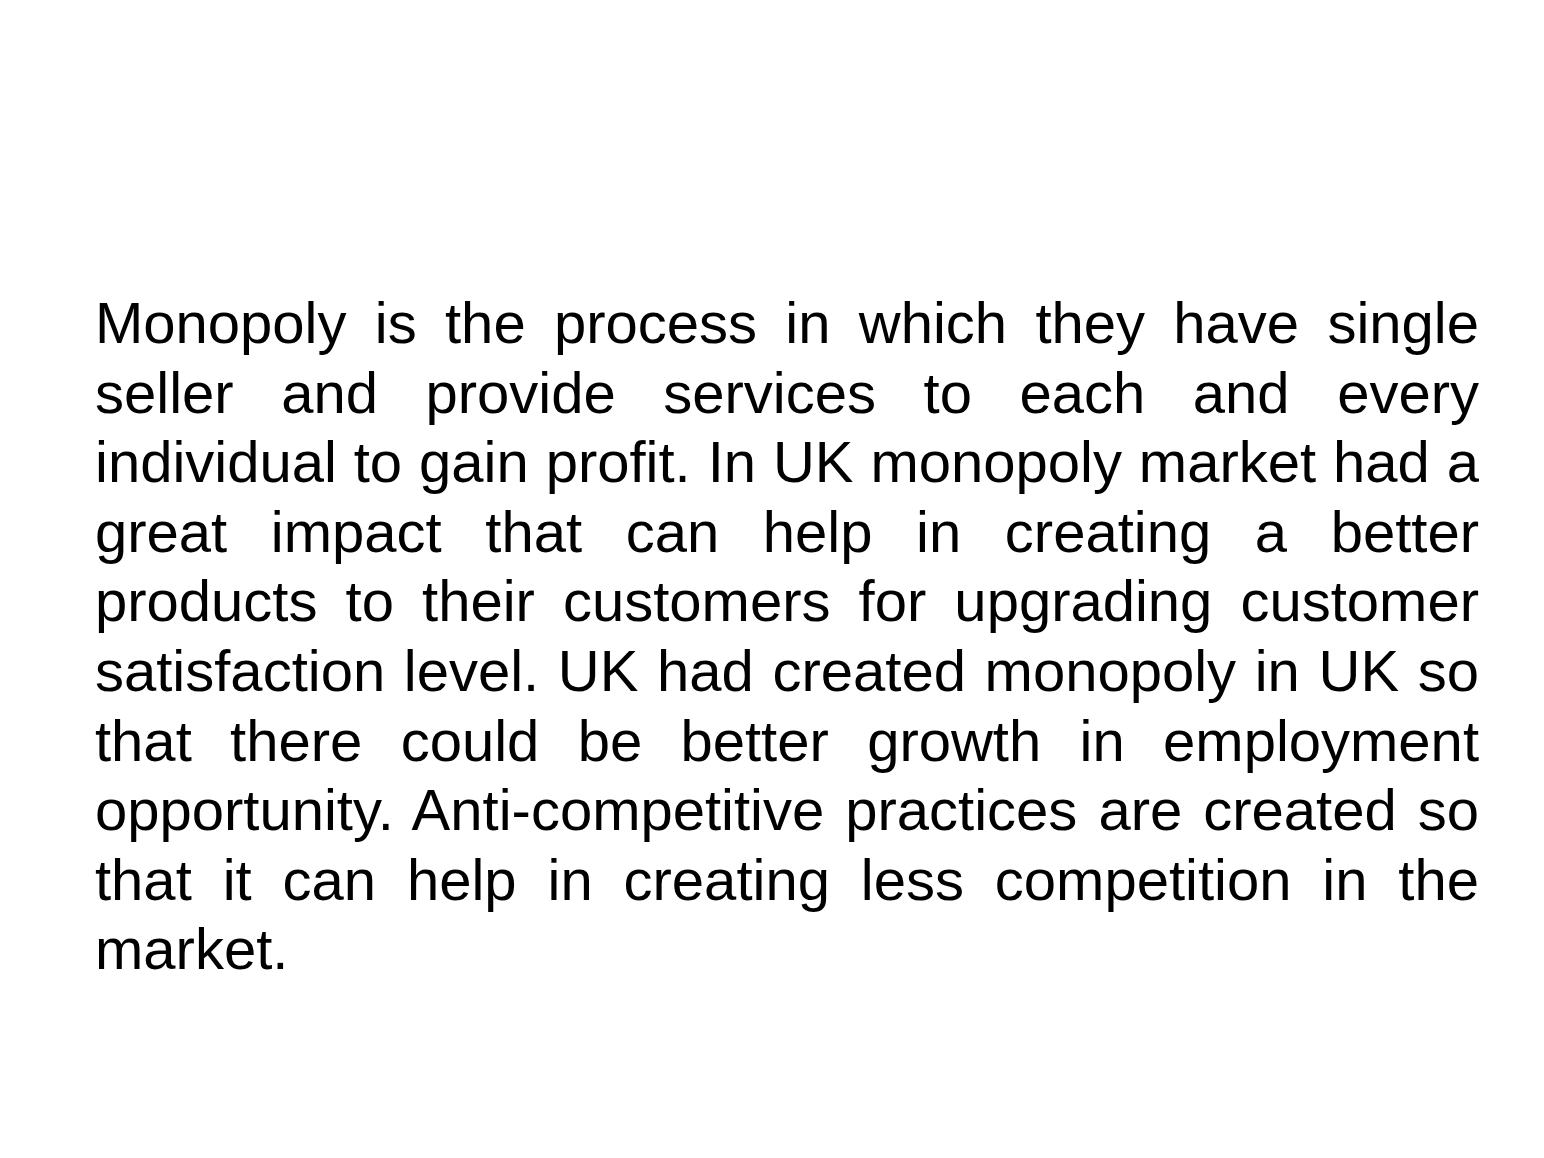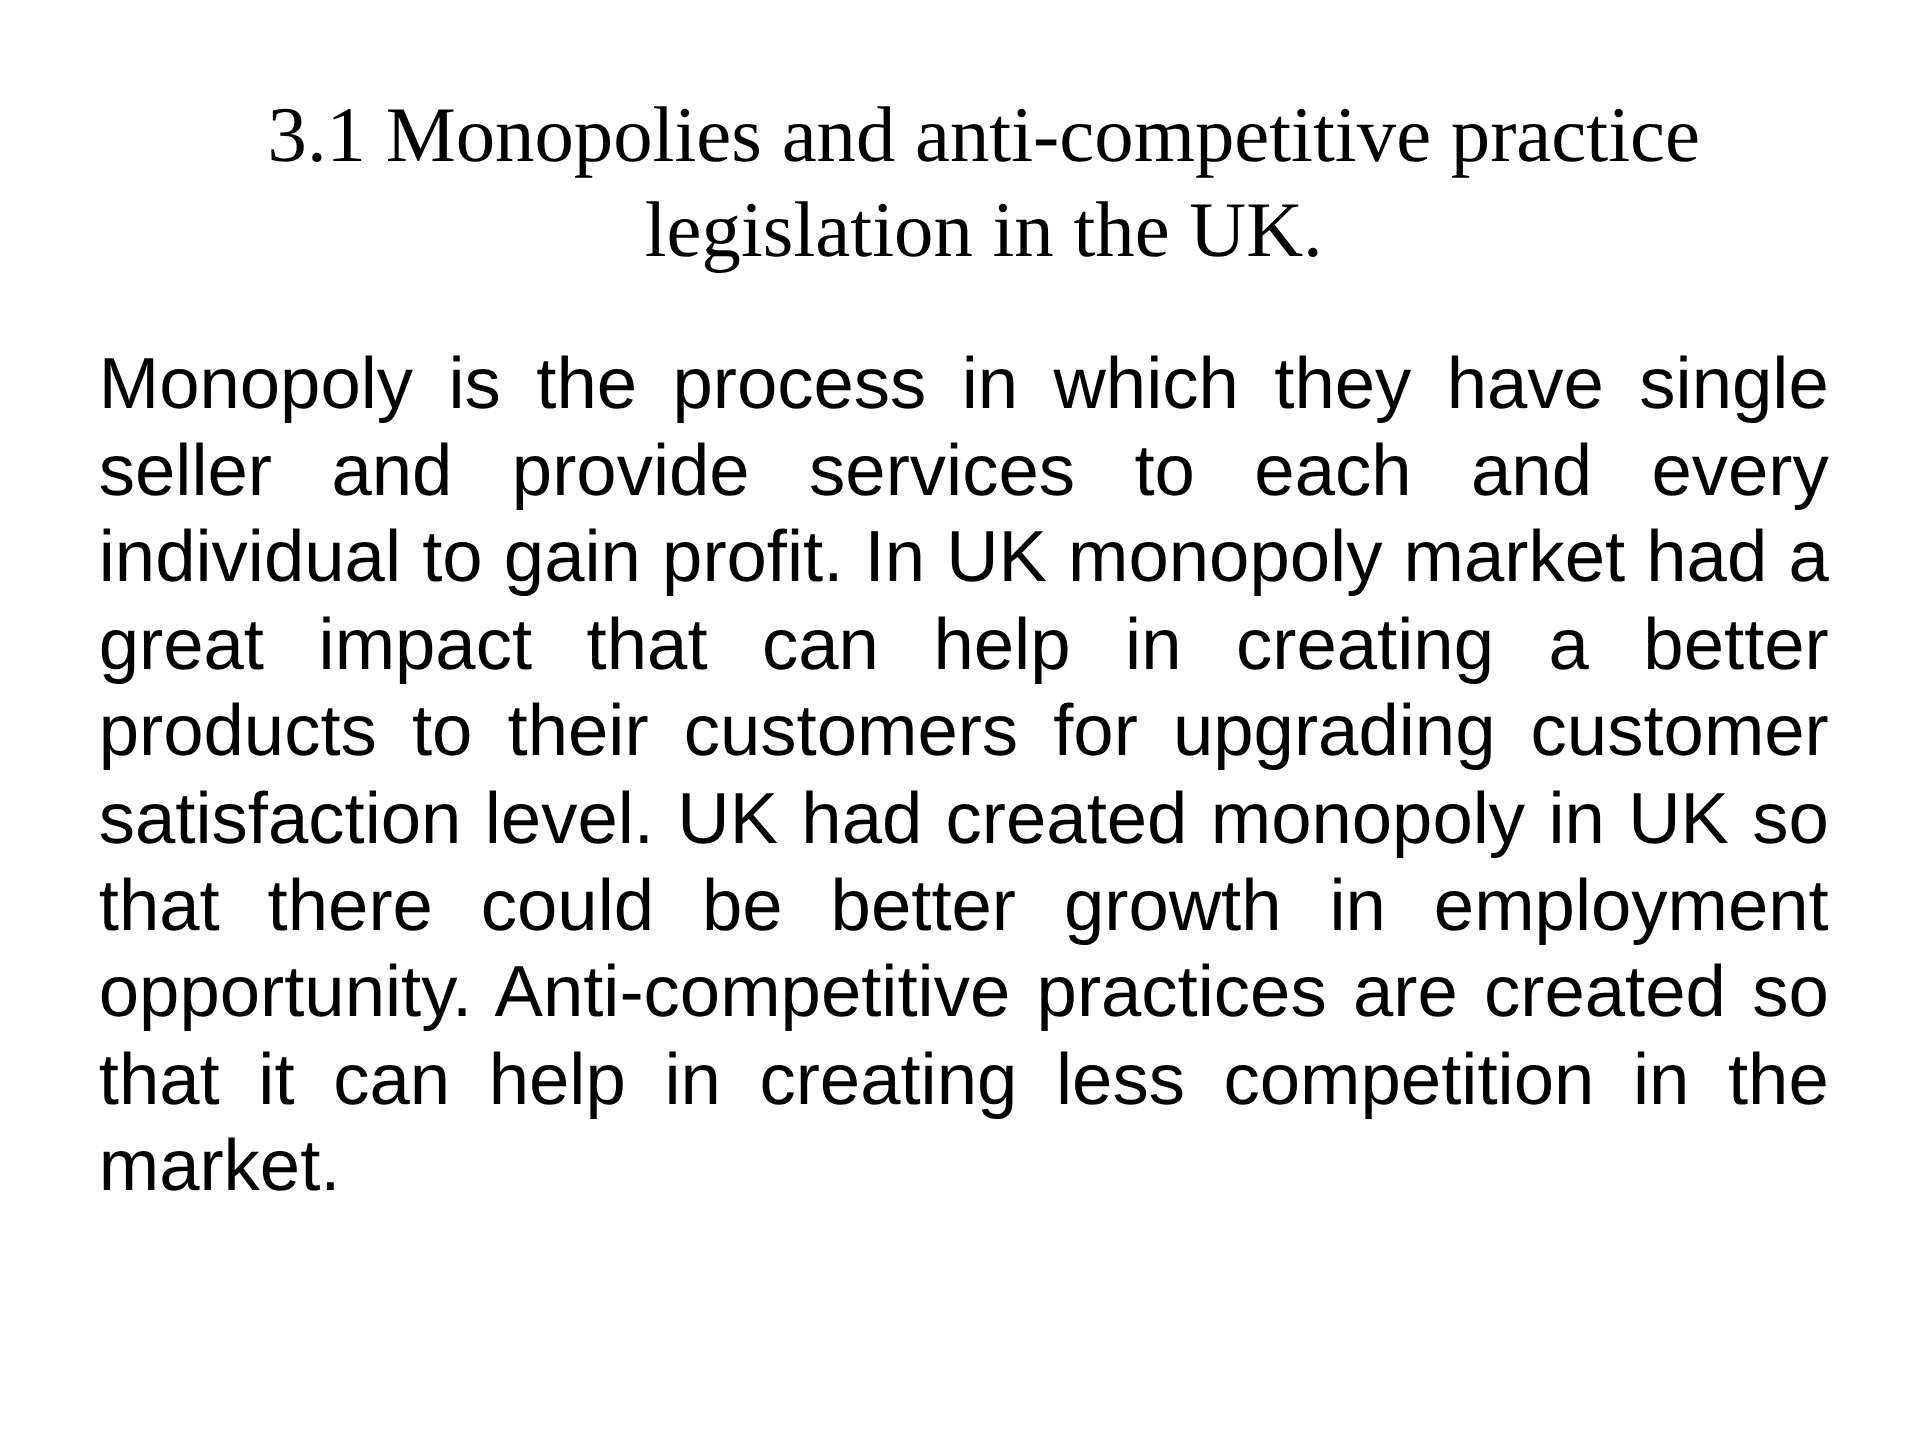--- a/index.html
+++ b/index.html
@@ -36,23 +36,22 @@
     .body-text {
       position: absolute;
       left: 79px;
       top: 272px;
       width: 1384px;
       font-family: "Liberation Sans", sans-serif;
       font-size: 58px;
       line-height: 69.6px;
       color: #000000;
       text-align: justify;
-      margin: 0;
+      margin: 16px;
       hyphens: none;
     }
   </style>
 </head>
 <body>
 
 <div class="slide">
-  <h1 class="title">3.1 Monopolies and anti-competitive practice legislation in the UK.</h1>
   <p class="body-text">Monopoly is the process in which they have single seller and provide services to each and every individual to gain profit. In UK monopoly market had a great impact that can help in creating a better products to their customers for upgrading customer satisfaction level. UK had created monopoly in UK so that there could be better growth in employment opportunity. Anti-competitive practices are created so that it can help in creating less competition in the market.</p>
 </div>
 
 </body></html>

